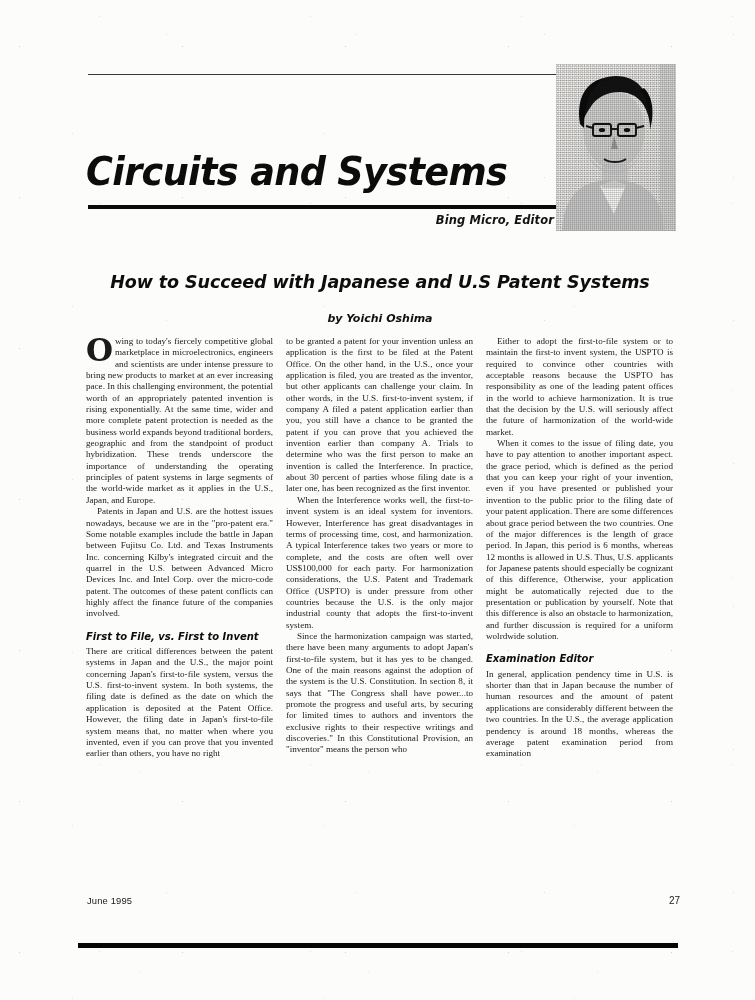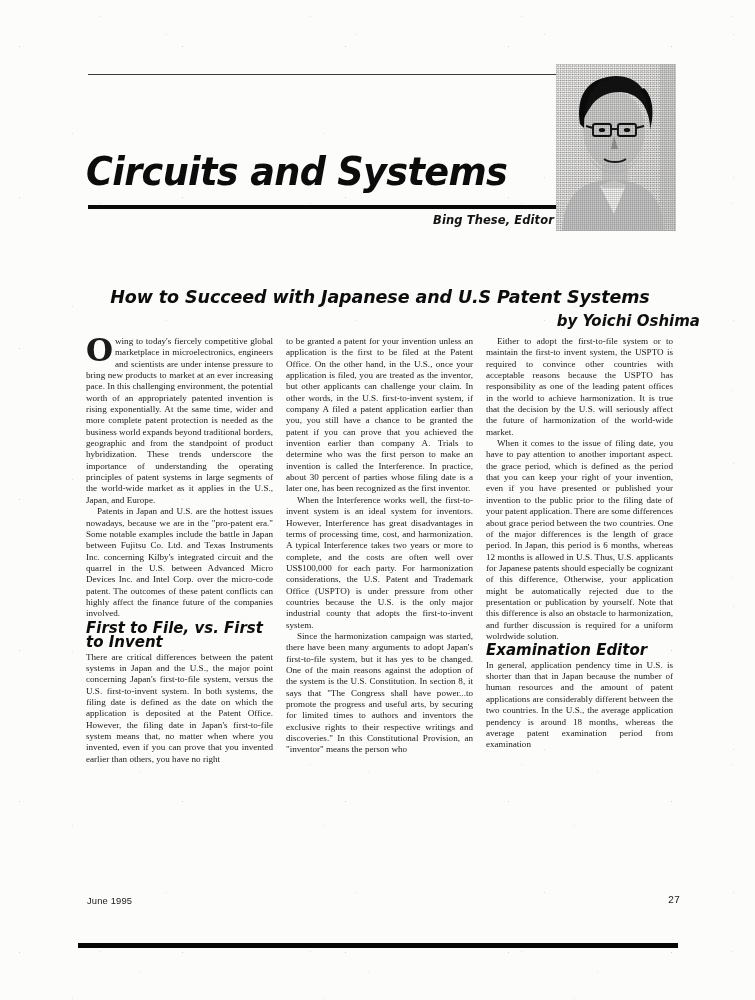--- a/index.html
+++ b/index.html
@@ -77,28 +77,27 @@
   }
 
   
   #article-title{
     position:absolute;left:60px;top:272px;width:640px;
     text-align:center;
     font-family:"DejaVu Sans", sans-serif;
     font-weight:700;font-style:italic;
     font-size:17.5px;letter-spacing:-.1px;
     color:#0d0d0d;
-    margin-top:15px;
   }
   #article-byline{
     position:absolute;left:60px;top:312px;width:640px;
-    text-align:right;
-    font-family:"DejaVu Sans", sans-serif;
-    font-weight:700;font-style:italic;
-    font-size:15px;
+    text-align:center;
+    font-family:"DejaVu Sans", sans-serif;
+    font-weight:700;font-style:italic;
+    font-size:11px;
     color:#101010;
   }
 
   
   #columns{
     position:absolute;left:86px;top:336px;
     width:588px;height:545px;
     display:flex;
     gap:13px;
   }
@@ -118,39 +117,39 @@
     font-family:"DejaVu Serif", serif;
     font-weight:700;
     font-size:31px;
     line-height:25px;
     padding:1px 2px 0 0;
     margin-top:1px;
   }
   .subhead{
     font-family:"DejaVu Sans", sans-serif;
     font-weight:700;font-style:italic;
-    font-size:15px;
+    font-size:10px;
     line-height:14.5px;
-    margin:1px 0 2px 0;
+    margin:10px 0 2px 0;
     text-align:left;
     color:#0d0d0d;
   }
 
   
   #footer-date{
     position:absolute;left:87px;top:895px;
     font-family:"Liberation Sans", sans-serif;
     font-size:9.4px;
     color:#1b1b1b;
     letter-spacing:.15px;
   }
   #footer-page{
     position:absolute;left:640px;top:895px;width:40px;
     text-align:right;
-    font-family:Liberation Mono, monospace;
+    font-family:Liberation Sans, sans-serif;
     font-size:10px;
     color:#1b1b1b;
   }
   #bottom-bar{
     position:absolute;left:78px;top:943px;width:600px;height:5px;
     background:#070707;
   }
 </style>
 </head>
 <body>
@@ -158,21 +157,21 @@
 <div id="page">
 
   <div id="scan-noise"></div>
 
   <div id="top-rule"></div>
 
   <div id="masthead-title">Circuits and Systems</div>
 
   <div id="masthead-rule"></div>
 
-  <div id="editor-line">Bing These, Editor</div>
+  <div id="editor-line">Bing Micro, Editor</div>
 
   <div id="portrait">
     <svg viewBox="0 0 120 167" preserveAspectRatio="none" aria-hidden="true">
       <defs>
         <pattern id="halftone" width="2" height="2" patternUnits="userSpaceOnUse">
           <rect width="2" height="2" fill="#ffffff"></rect>
           <circle cx="1" cy="1" r="0.62" fill="#2a2a2a"></circle>
         </pattern>
         <pattern id="halftone-light" width="3" height="3" patternUnits="userSpaceOnUse">
           <rect width="3" height="3" fill="#ffffff"></rect>

